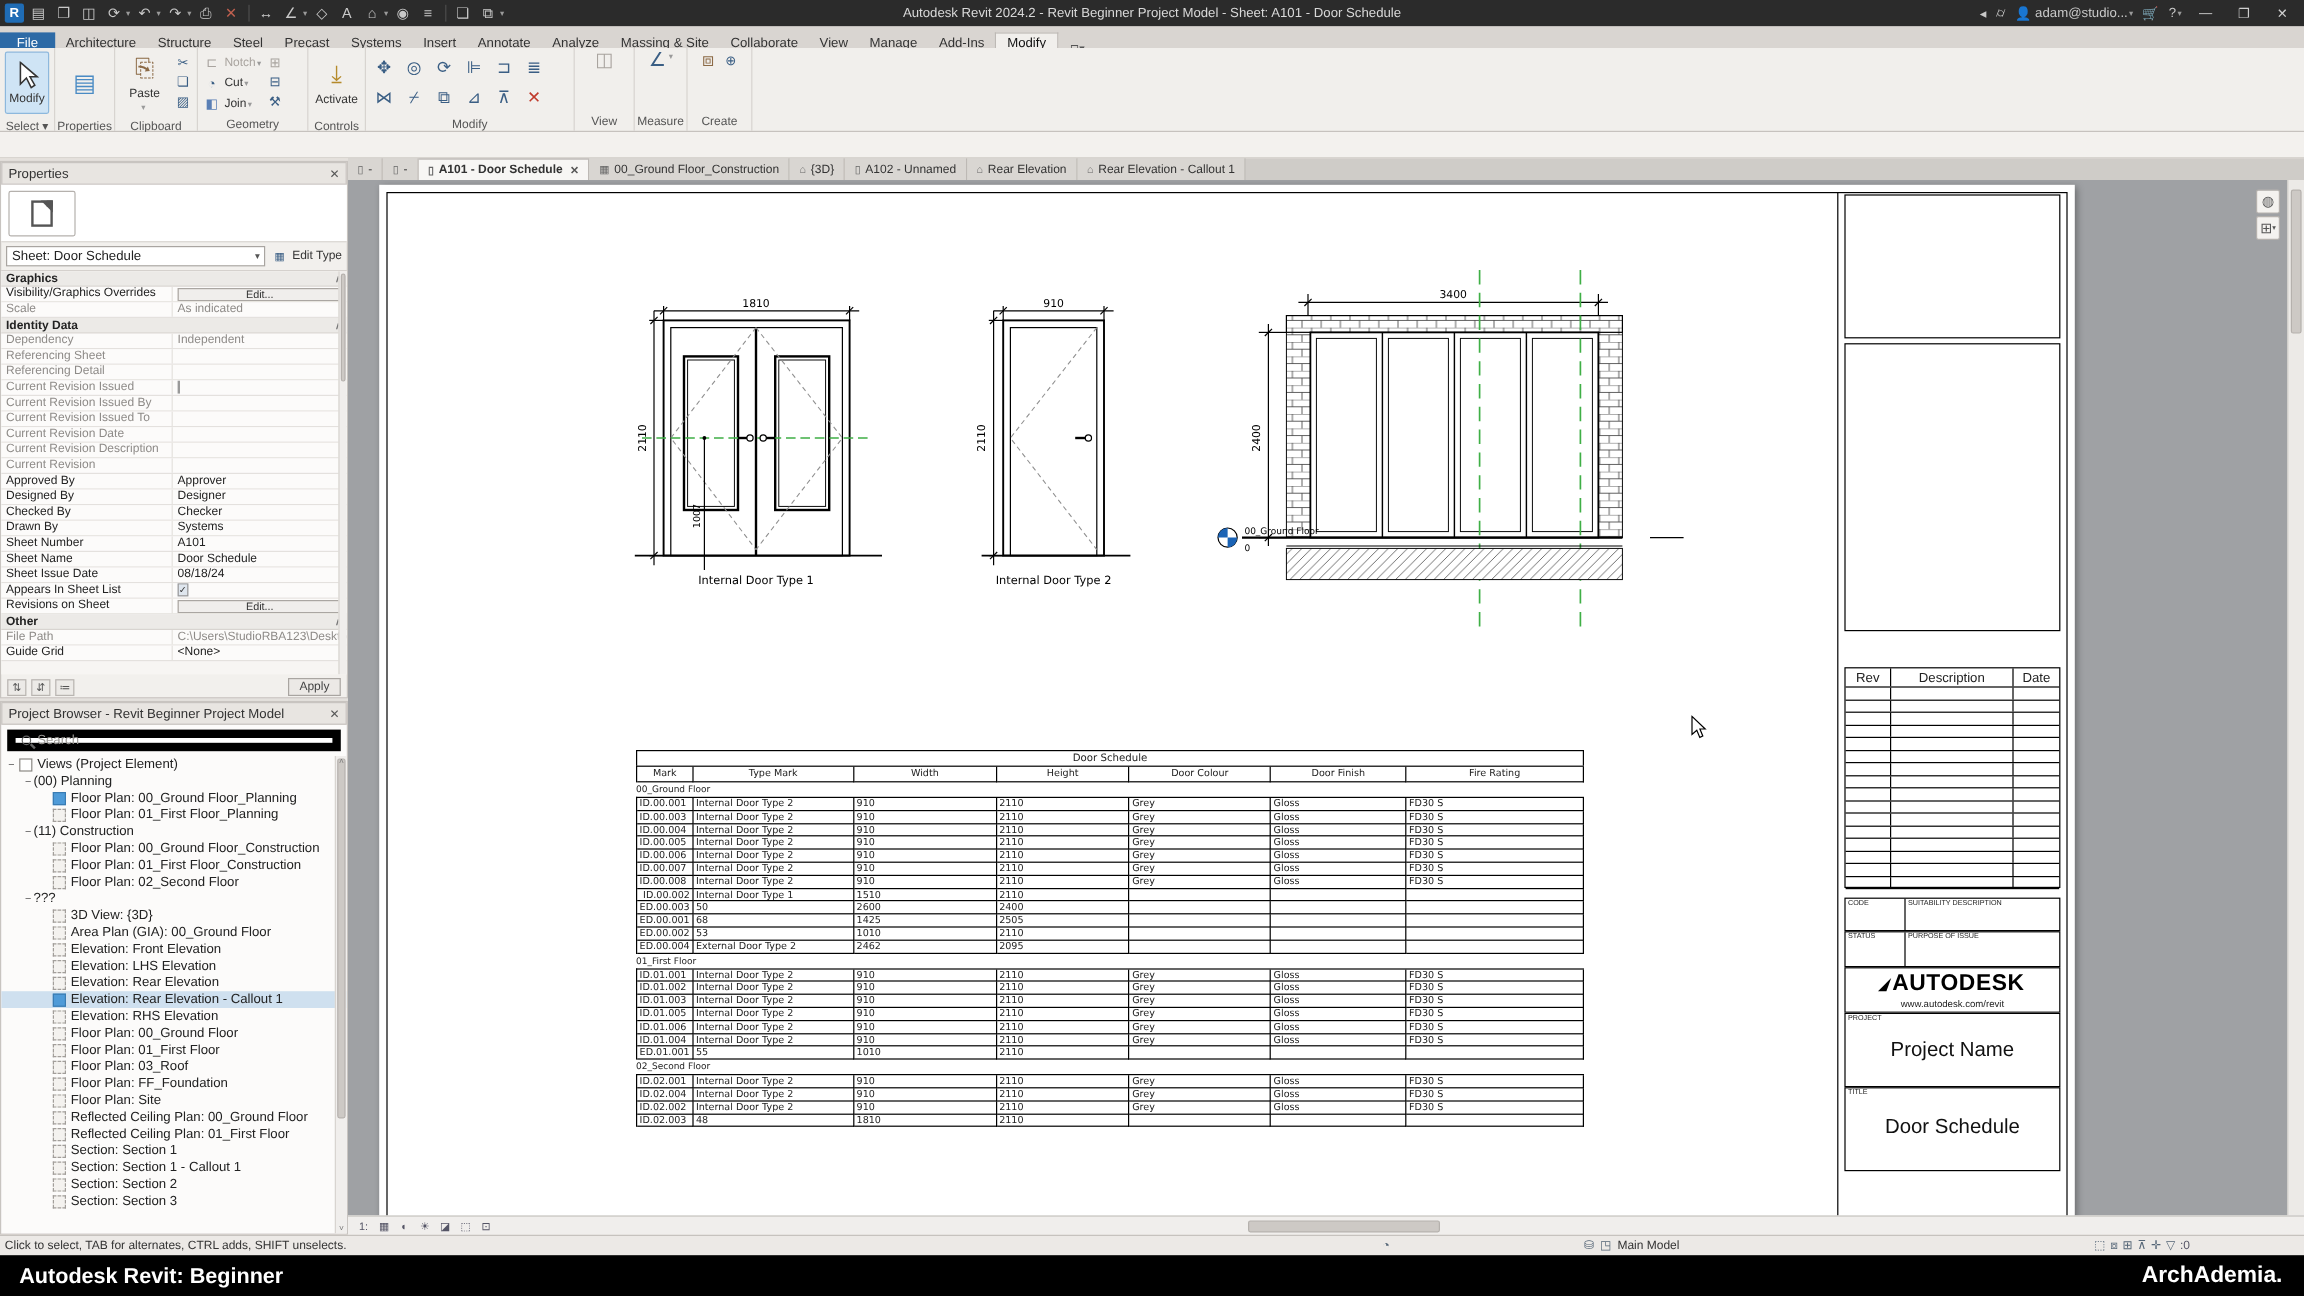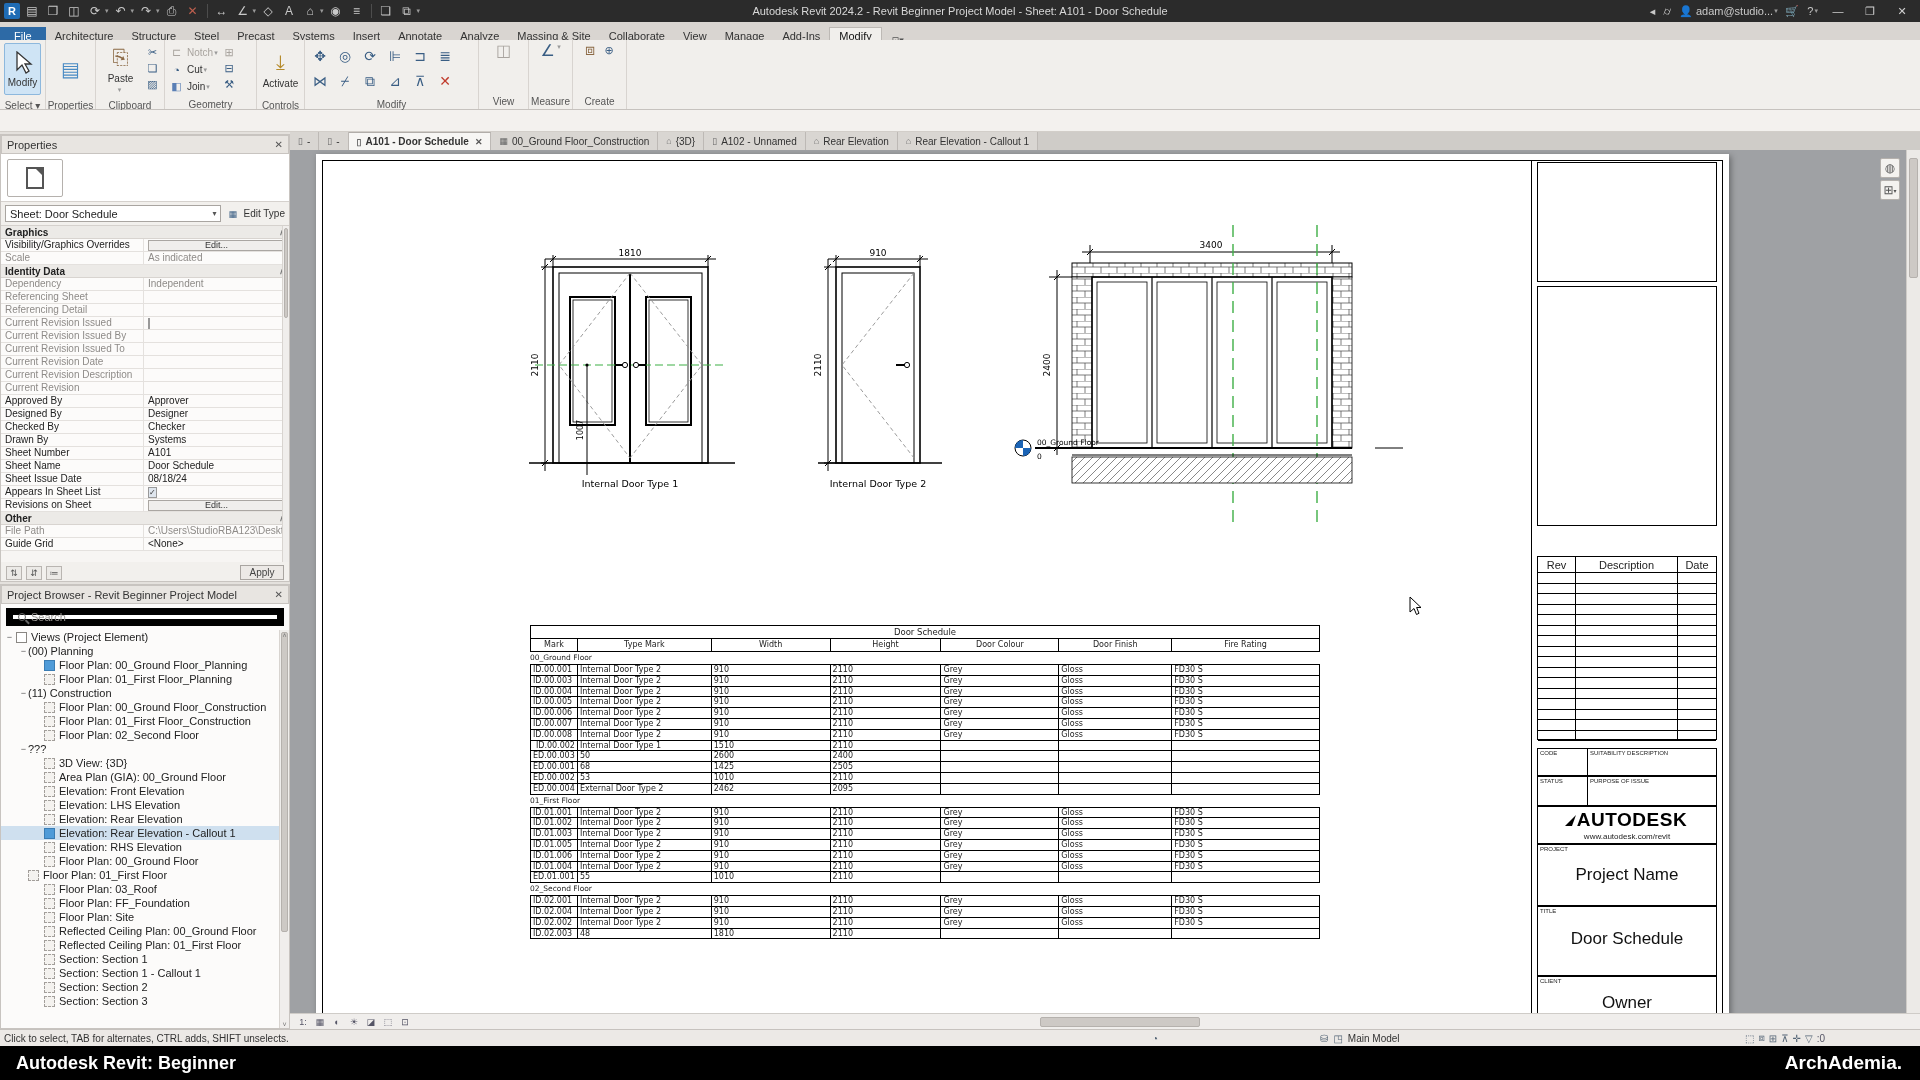--- a/index.html
+++ b/index.html
@@ -547,21 +547,21 @@
         <div class="titem2" style="padding-left: 32px;">
           <span class="texp"></span>
           <span class="vicon"></span>
           <span>Elevation: RHS Elevation</span>
         </div>
         <div class="titem2" style="padding-left: 32px;">
           <span class="texp"></span>
           <span class="vicon"></span>
           <span>Floor Plan: 00_Ground Floor</span>
         </div>
-        <div class="titem2" style="padding-left: 16px;">
+        <div class="titem2" style="padding-left: 32px;">
           <span class="texp"></span>
           <span class="vicon"></span>
           <span>Floor Plan: 01_First Floor</span>
         </div>
         <div class="titem2" style="padding-left: 32px;">
           <span class="texp"></span>
           <span class="vicon"></span>
           <span>Floor Plan: 03_Roof</span>
         </div>
         <div class="titem2" style="padding-left: 32px;">
@@ -1115,24 +1115,20 @@
       <div class="url">www.autodesk.com/revit</div>
     </div>
     <div class="tbbox" style="top:690px;height:62px">
       <div class="tblabel">PROJECT</div>
       <div class="tbbig" style="margin-top:12px">Project Name</div>
     </div>
     <div class="tbbox" style="top:752px;height:70px">
       <div class="tblabel">TITLE</div>
       <div class="tbbig" style="margin-top:14px">Door Schedule</div>
     </div>
-    <div class="tbbox" style="top:822px;height:58px;border-bottom:none">
-      <div class="tblabel">CLIENT</div>
-      <div class="tbbig" style="margin-top:8px">Owner</div>
-    </div>
   </div>
 
   <div id="navbar">
     <div class="navbtn">◍</div>
     <div class="navbtn">⊞<span style="font-size:6px">▾</span></div>
   </div>
   <div id="vscroll">
       <div class="thumb"></div>
     </div>
 

